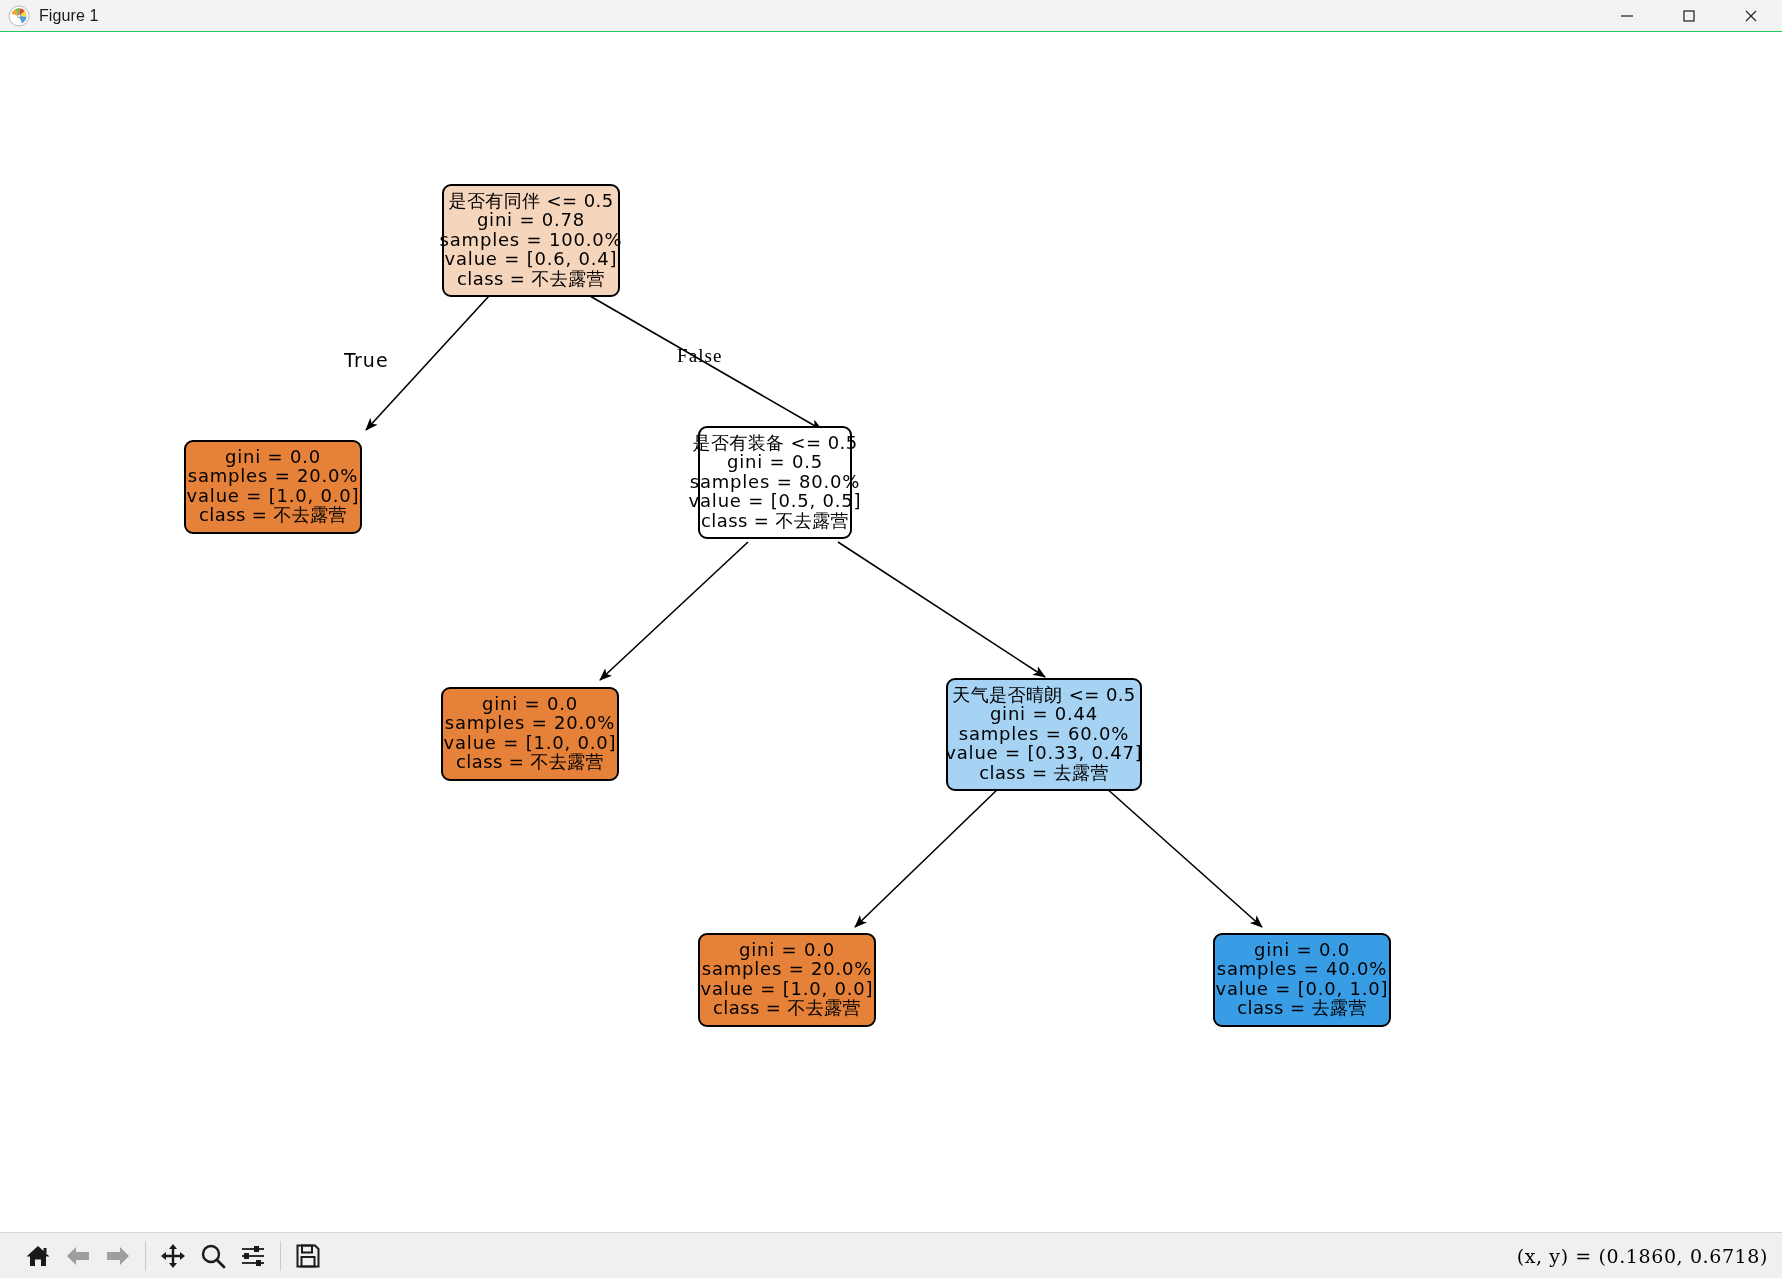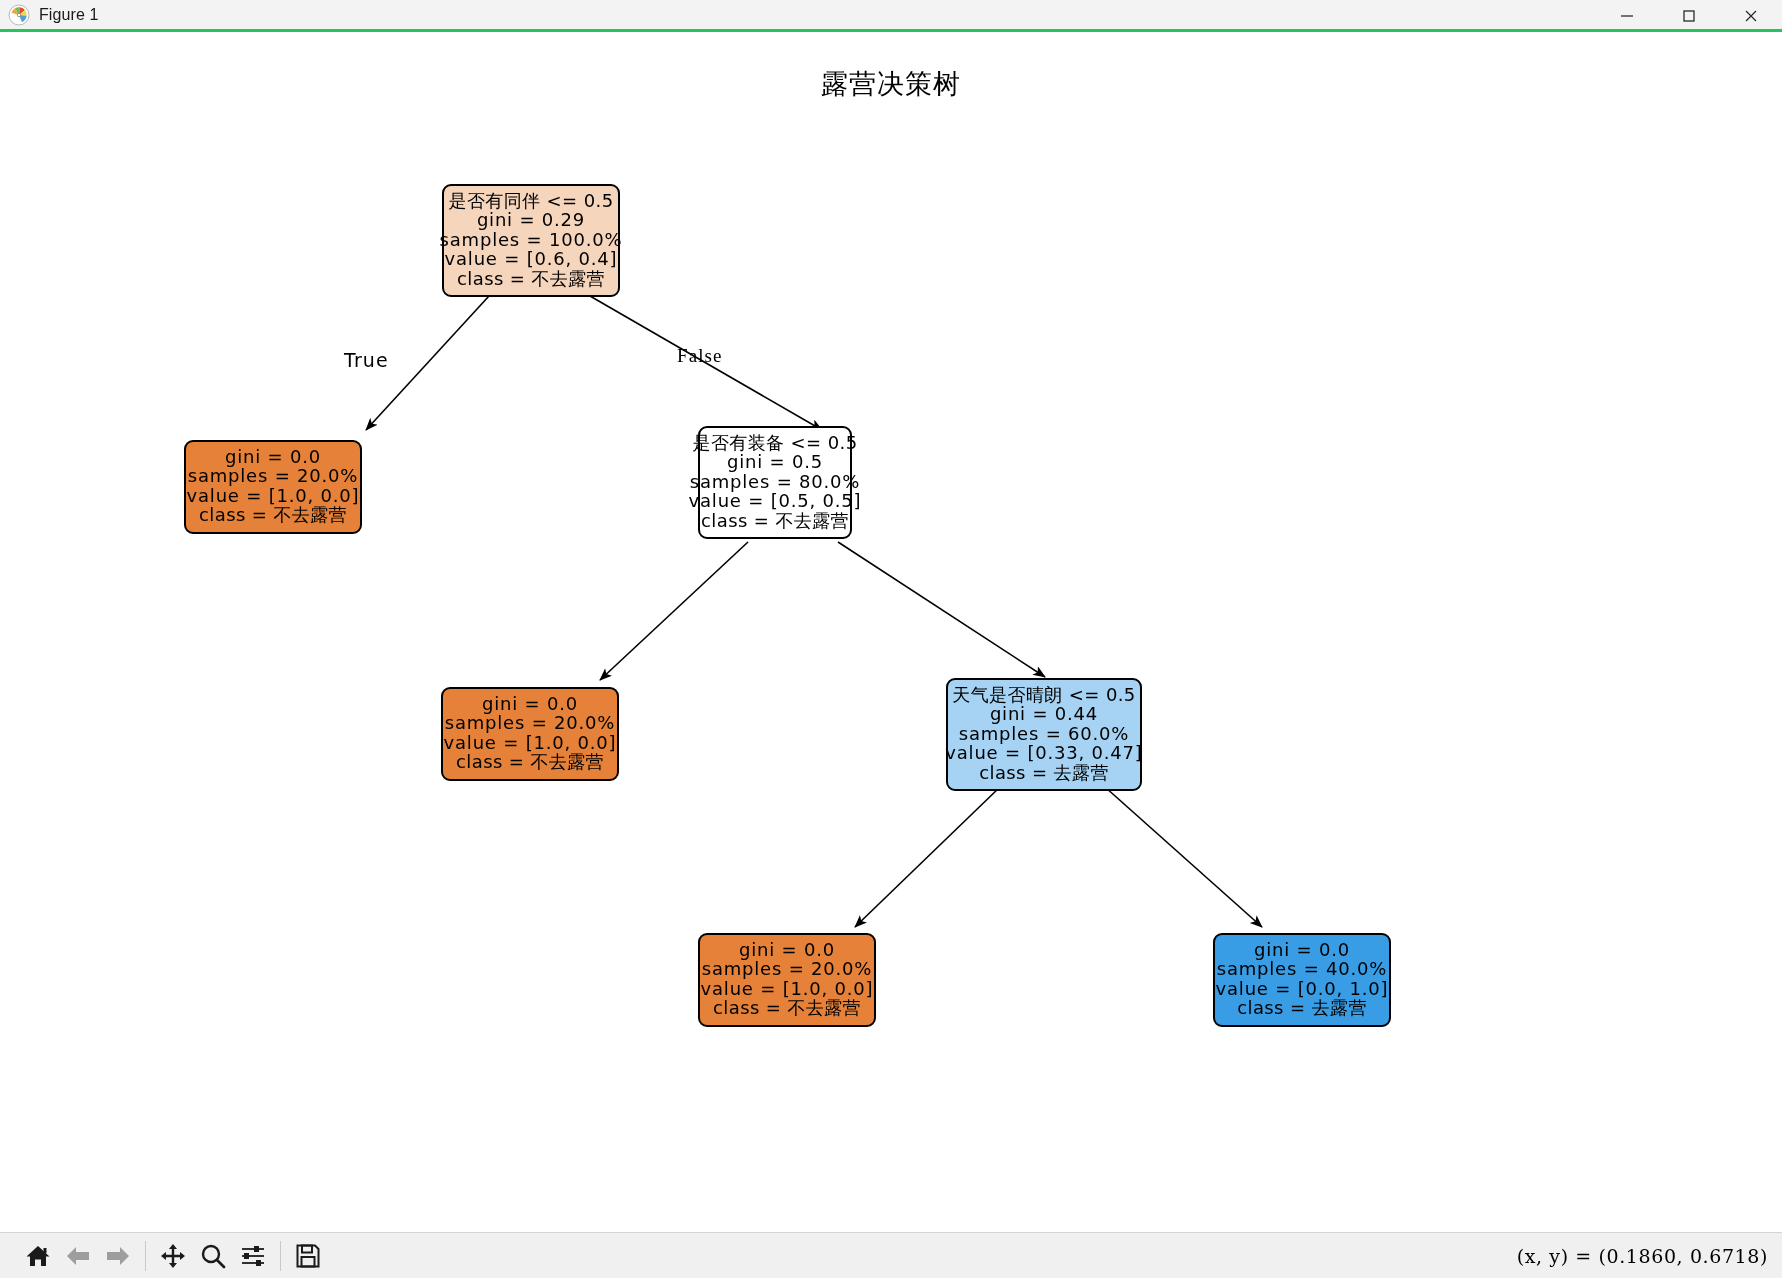--- a/index.html
+++ b/index.html
@@ -13,21 +13,21 @@
   
   #window {
     position: relative;
     width: 1782px; height: 1278px;
     background: #ffffff;
     display: flex; flex-direction: column;
   }
   #titlebar {
     height: 32px; flex: 0 0 32px;
     background: #f3f3f3;
-    border-bottom: 3px solid #22c55e;
+    border-bottom: 1px solid #22c55e;
     display: flex; align-items: center;
     position: relative;
   }
   #app-icon {
     width: 22px; height: 22px; margin-left: 8px; margin-right: 9px;
     flex: 0 0 22px;
   }
   #win-title {
     font-family: "Liberation Sans", sans-serif;
     font-size: 16px; color: #1b1b1b; letter-spacing: .1px;
@@ -148,21 +148,20 @@
         <svg width="18" height="18" viewBox="0 0 18 18">
           <line x1="4" y1="4" x2="14" y2="14" stroke="#2b2b2b" stroke-width="1.3"></line>
           <line x1="14" y1="4" x2="4" y2="14" stroke="#2b2b2b" stroke-width="1.3"></line>
         </svg>
       </div>
     </div>
   </div>
 
   <div id="canvas-wrap">
 
-    <div id="fig-title">露营决策树</div>
 
     <svg id="tree-svg" width="1782" height="1200">
       <defs>
         <marker id="arrowhead" markerWidth="9" markerHeight="9" refX="7.4" refY="3.2" orient="auto" markerUnits="strokeWidth">
           <path d="M0,0 L8,3.2 L0,6.4 L2.0,3.2 Z" fill="#000000"></path>
         </marker>
       </defs>
       <g stroke="#000000" stroke-width="1.6" fill="none" marker-end="url(#arrowhead)">
         <line x1="489" y1="264" x2="366" y2="398"></line>
         <line x1="590" y1="264" x2="822" y2="398"></line>
@@ -171,21 +170,21 @@
         <line x1="1000" y1="755" x2="855" y2="895"></line>
         <line x1="1105" y1="755" x2="1262" y2="895"></line>
       </g>
     </svg>
 
     <div class="edge-label" style="left:344px; top:317px;">True</div>
     <div class="edge-label" style="left:677px; top:313px;font-family:Liberation Serif, serif;">False</div>
 
     <div class="node" style="left:442px; top:152px; width:178px; background:#f6d5bd;">
       <span class="ln cjk">是否有同伴 &lt;= 0.5</span>
-      <span class="ln">gini = 0.29</span>
+      <span class="ln">gini = 0.78</span>
       <span class="ln">samples = 100.0%</span>
       <span class="ln">value = [0.6,  0.4]</span>
       <span class="ln cjk">class = 不去露营</span>
     </div>
 
     <div class="node" style="left:184px; top:408px; width:178px; background:#e58139;">
       <span class="ln">gini = 0.0</span>
       <span class="ln">samples = 20.0%</span>
       <span class="ln">value = [1.0,  0.0]</span>
       <span class="ln cjk">class = 不去露营</span>

